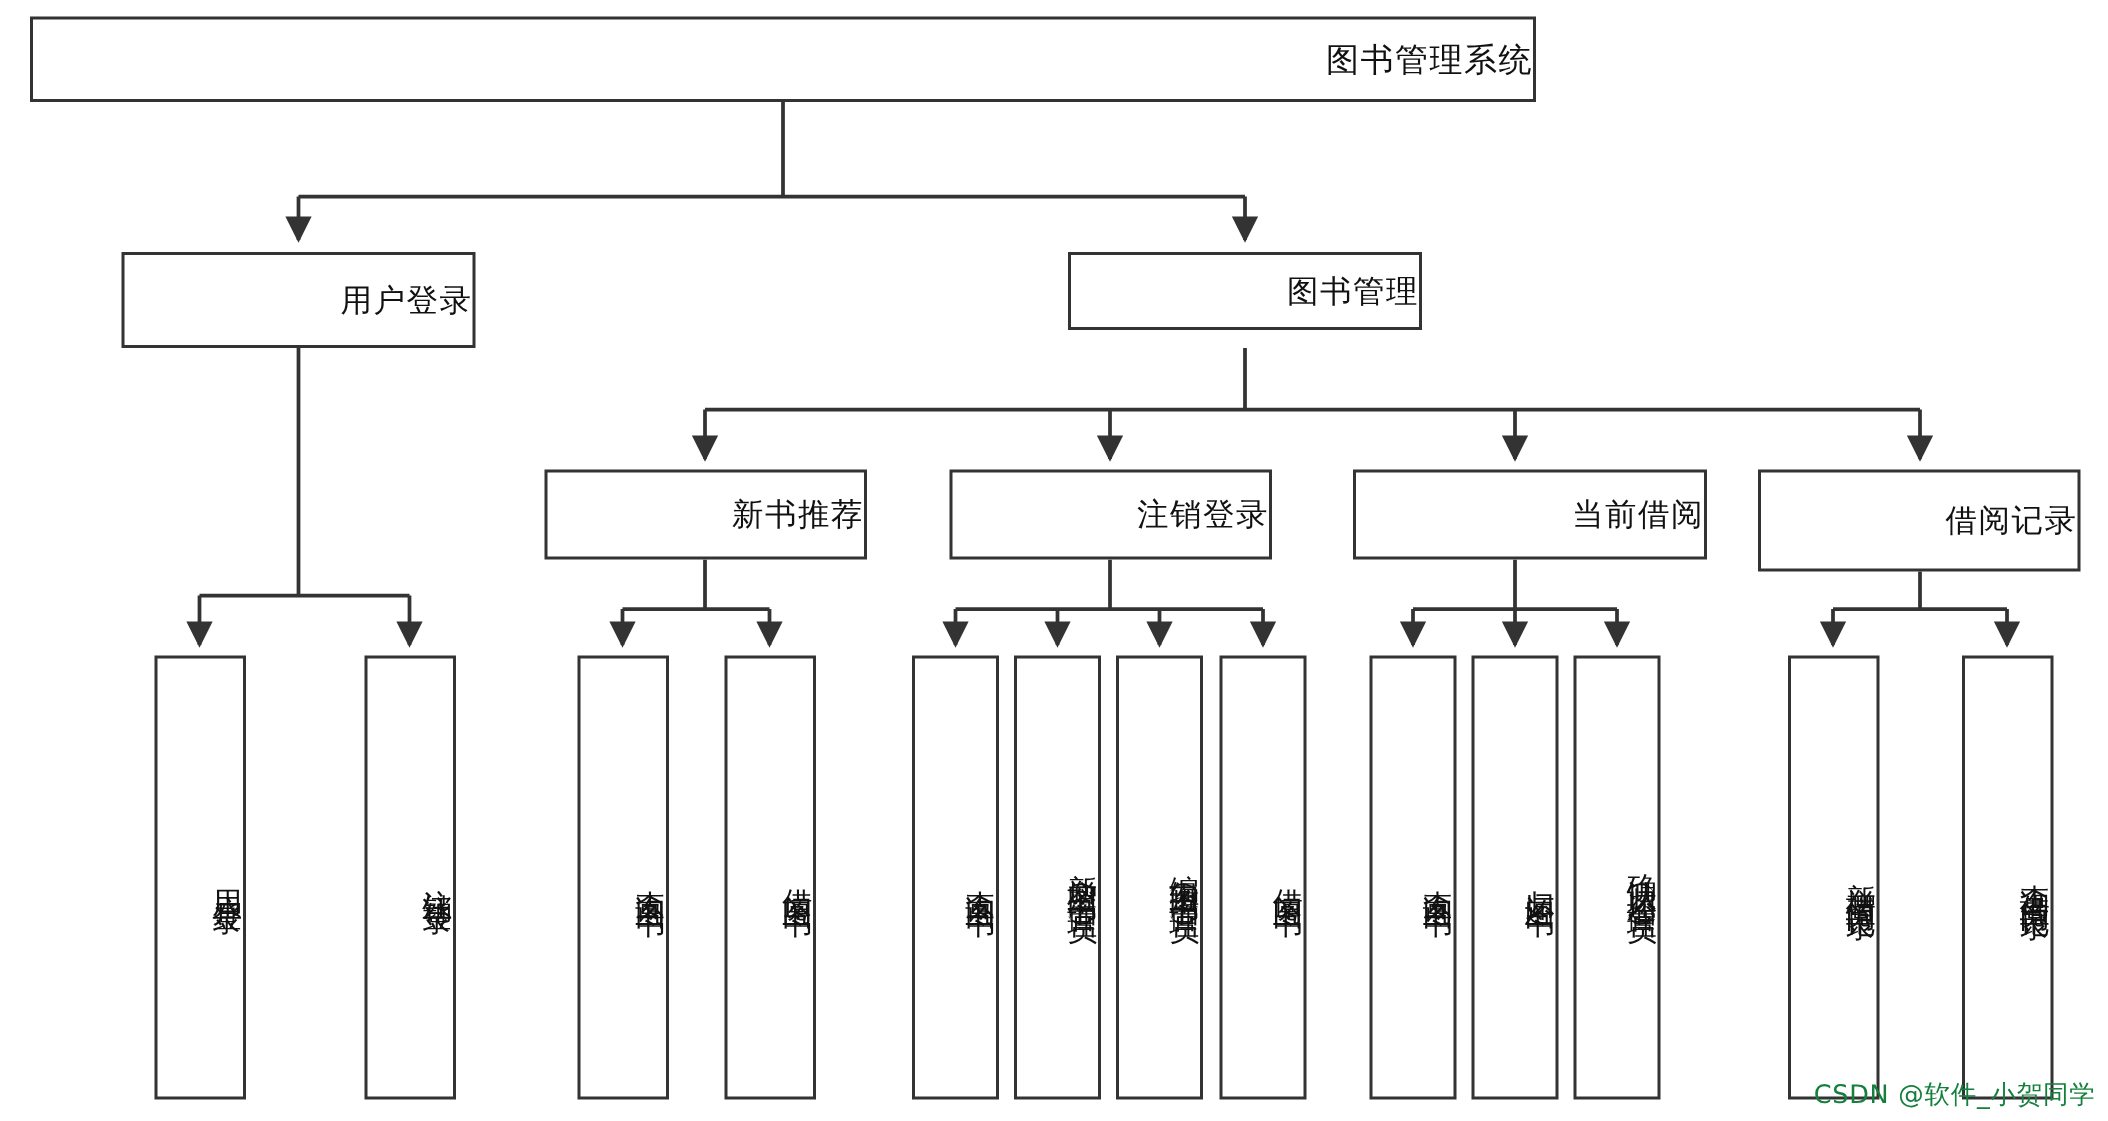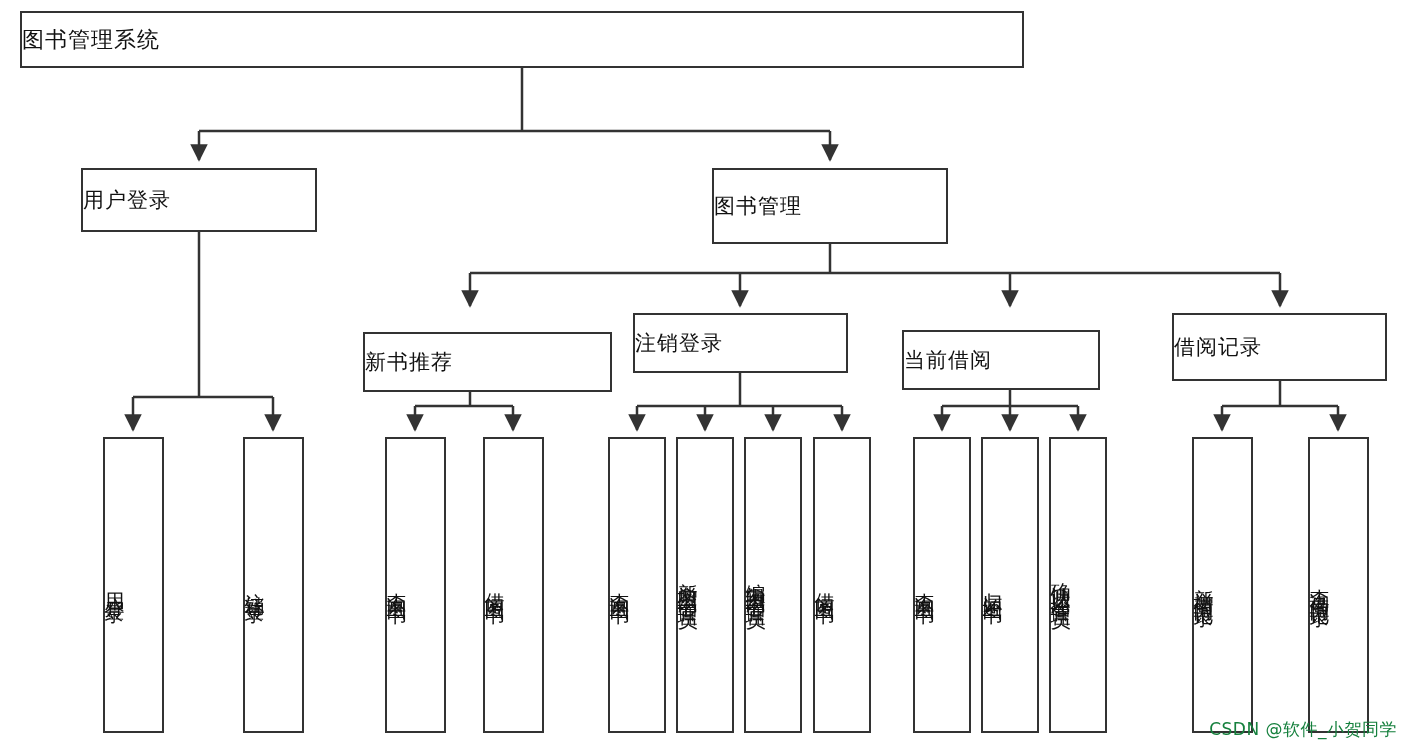--- a/index.html
+++ b/index.html
@@ -26,21 +26,21 @@
     height: 747px;
     pointer-events: none;
   }
   .node {
     position: absolute;
     box-sizing: border-box;
     background: #ffffff;
     border: 2px solid #333333;
     display: flex;
     align-items: center;
-    justify-content: flex-start;
+    justify-content: flex-end;
     color: #111111;
   }
   .node.horizontal {
     font-size: 21px;
     letter-spacing: 1px;
   }
   .node.vertical {
     font-size: 20px;
   }
   .node.vertical .vtext {
@@ -122,31 +122,31 @@
     </g>
   </svg>
 
   <div class="node horizontal" id="root-node" style="left:20px; top:11px; width:1004px; height:57px;">
     <span class="node-label">图书管理系统</span>
   </div>
 
   <div class="node horizontal" style="left:81px; top:168px; width:236px; height:64px;">
     <span class="node-label">用户登录</span>
   </div>
-  <div class="node horizontal" style="left:712px; top:168px; width:236px; height:76px;">
+  <div class="node horizontal" style="left:712px; top:168px; width:236px; height:52px;">
     <span class="node-label">图书管理</span>
   </div>
 
-  <div class="node horizontal" style="left:363px; top:332px; width:249px; height:60px;">
+  <div class="node horizontal" style="left:363px; top:313px; width:215px; height:60px;">
     <span class="node-label">新书推荐</span>
   </div>
   <div class="node horizontal" style="left:633px; top:313px; width:215px; height:60px;">
     <span class="node-label">注销登录</span>
   </div>
-  <div class="node horizontal" style="left:902px; top:330px; width:198px; height:60px;">
+  <div class="node horizontal" style="left:902px; top:313px; width:236px; height:60px;">
     <span class="node-label">当前借阅</span>
   </div>
   <div class="node horizontal" style="left:1172px; top:313px; width:215px; height:68px;">
     <span class="node-label">借阅记录</span>
   </div>
 
   <div class="node vertical" style="left:103px; top:437px; width:61px; height:296px;">
     <span class="vtext">用户登录</span>
   </div>
   <div class="node vertical" style="left:243px; top:437px; width:61px; height:296px;">

